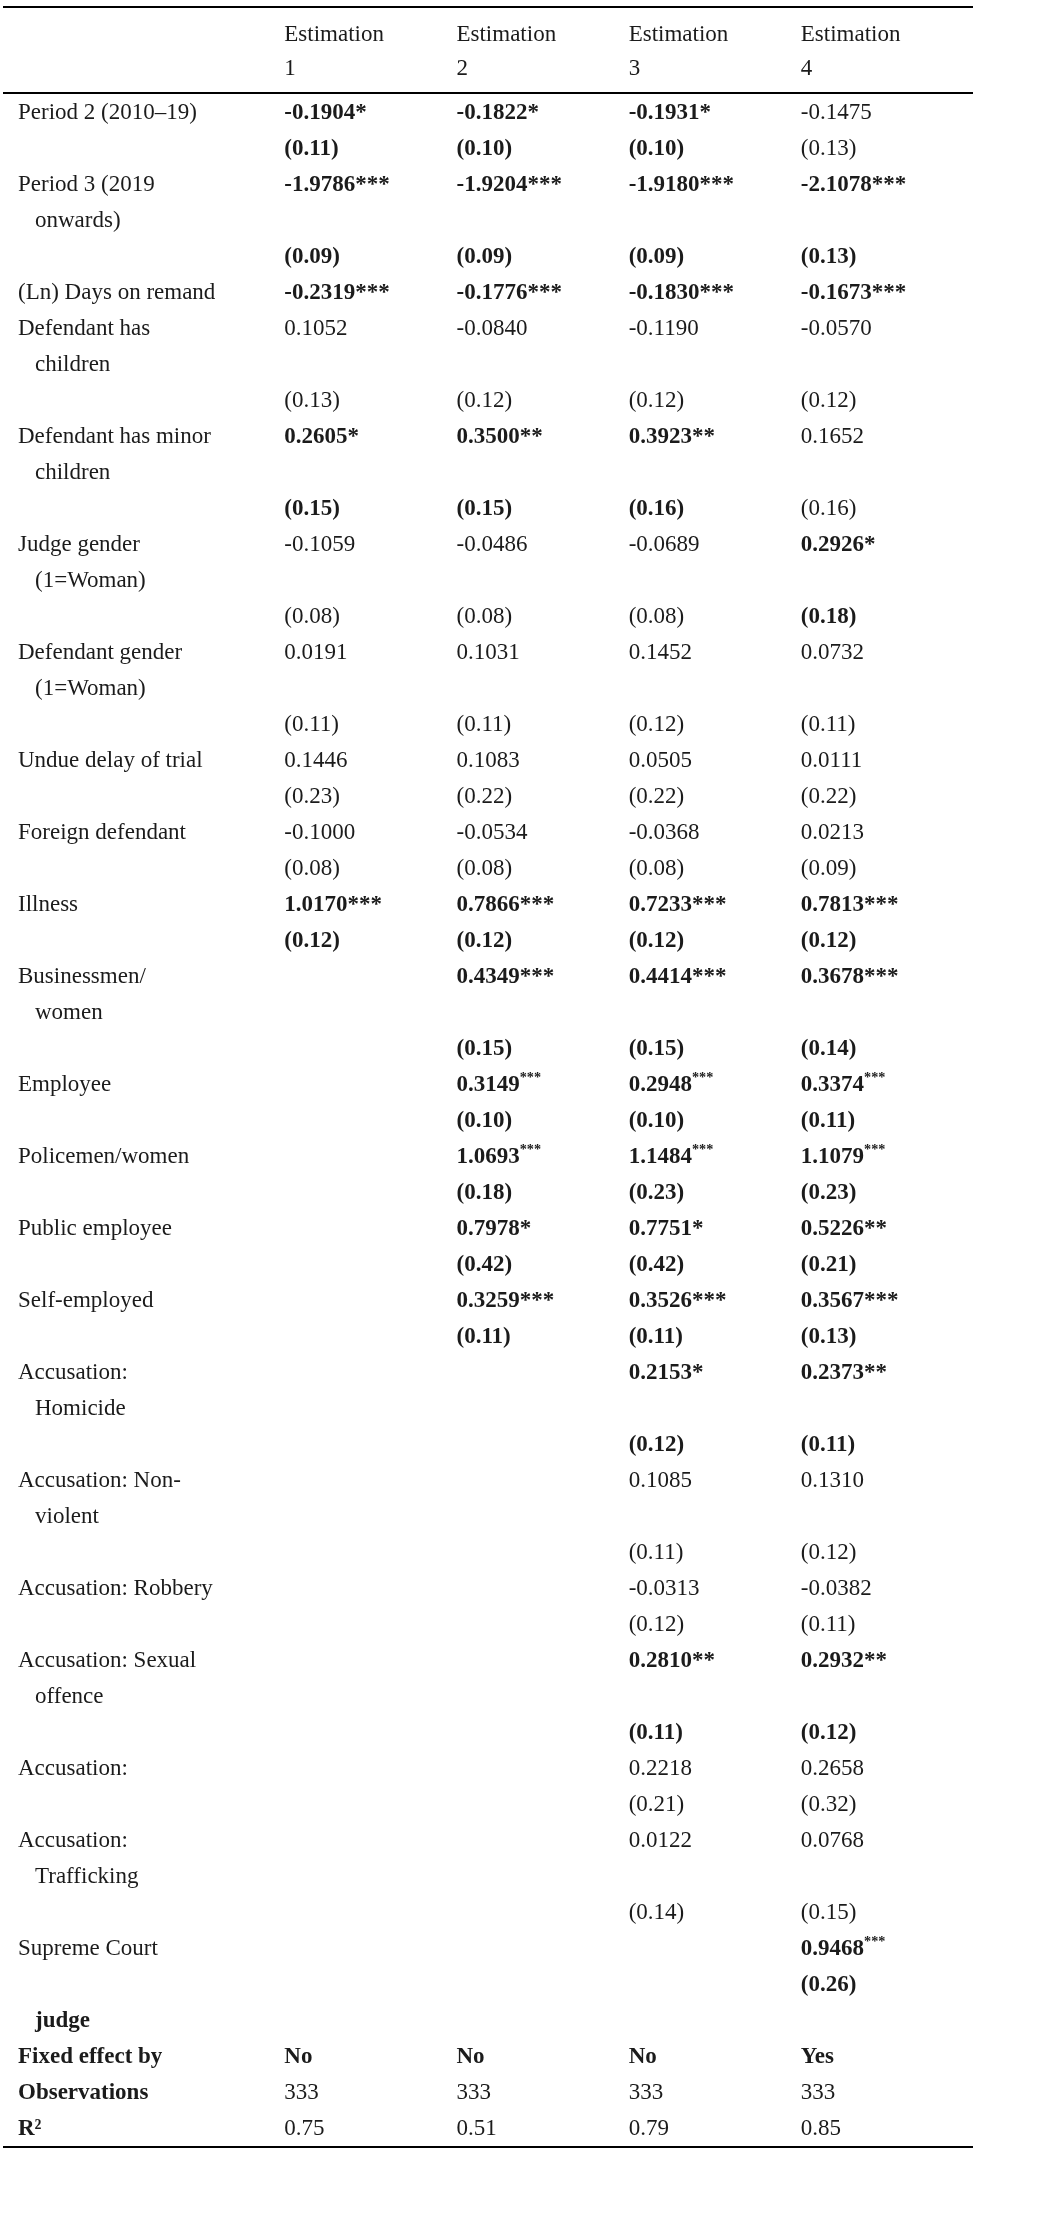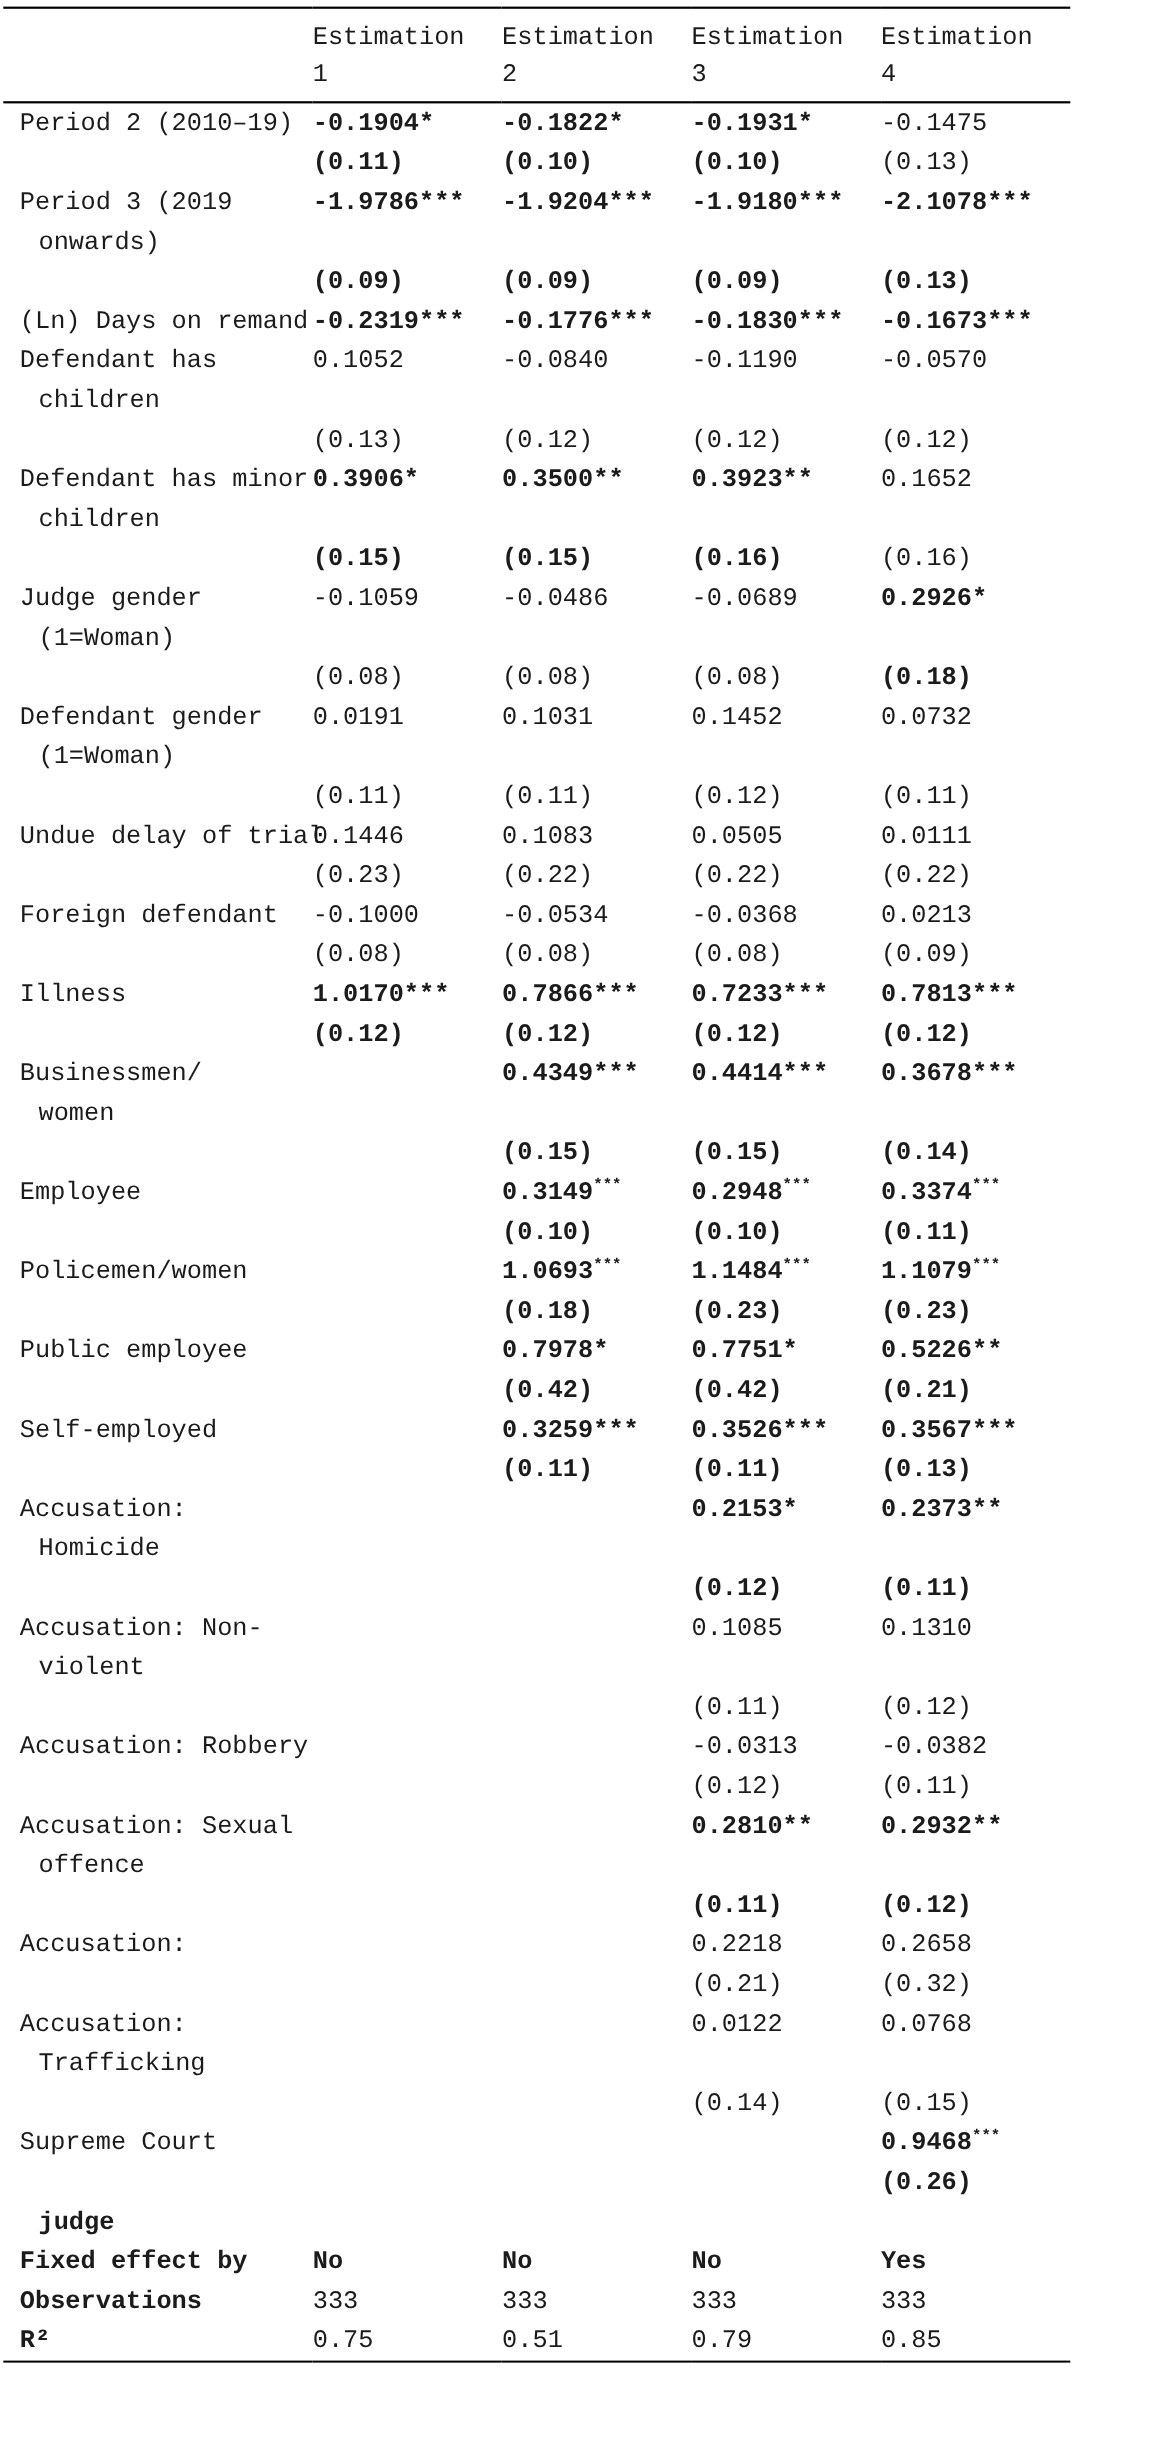--- a/index.html
+++ b/index.html
@@ -4,21 +4,21 @@
 <style>
   html, body {
     margin: 0;
     padding: 0;
     background: #ffffff;
   }
   .page {
     width: 976px;
     box-sizing: border-box;
     padding: 6px 3px 0 3px;
-    font-family: Liberation Mono, monospace;
+    font-family: Liberation Serif, serif;
     color: #1b1b1b;
   }
   table.results {
     width: 100%;
     border-collapse: collapse;
     table-layout: fixed;
     font-size: 23px;
     border-top: 2px solid #000;
     border-bottom: 2px solid #000;
   }
@@ -145,21 +145,21 @@
         </tr>
         <tr>
           <td class="lab"></td>
           <td>(0.13)</td>
           <td>(0.12)</td>
           <td>(0.12)</td>
           <td>(0.12)</td>
         </tr>
         <tr>
           <td class="lab">Defendant has minor</td>
-          <td class="b">0.3906*</td>
+          <td class="b">0.2605*</td>
           <td class="b">0.3500**</td>
           <td class="b">0.3923**</td>
           <td>0.1652</td>
         </tr>
         <tr>
           <td class="lab ind">children</td>
           <td></td>
           <td></td>
           <td></td>
           <td></td>

